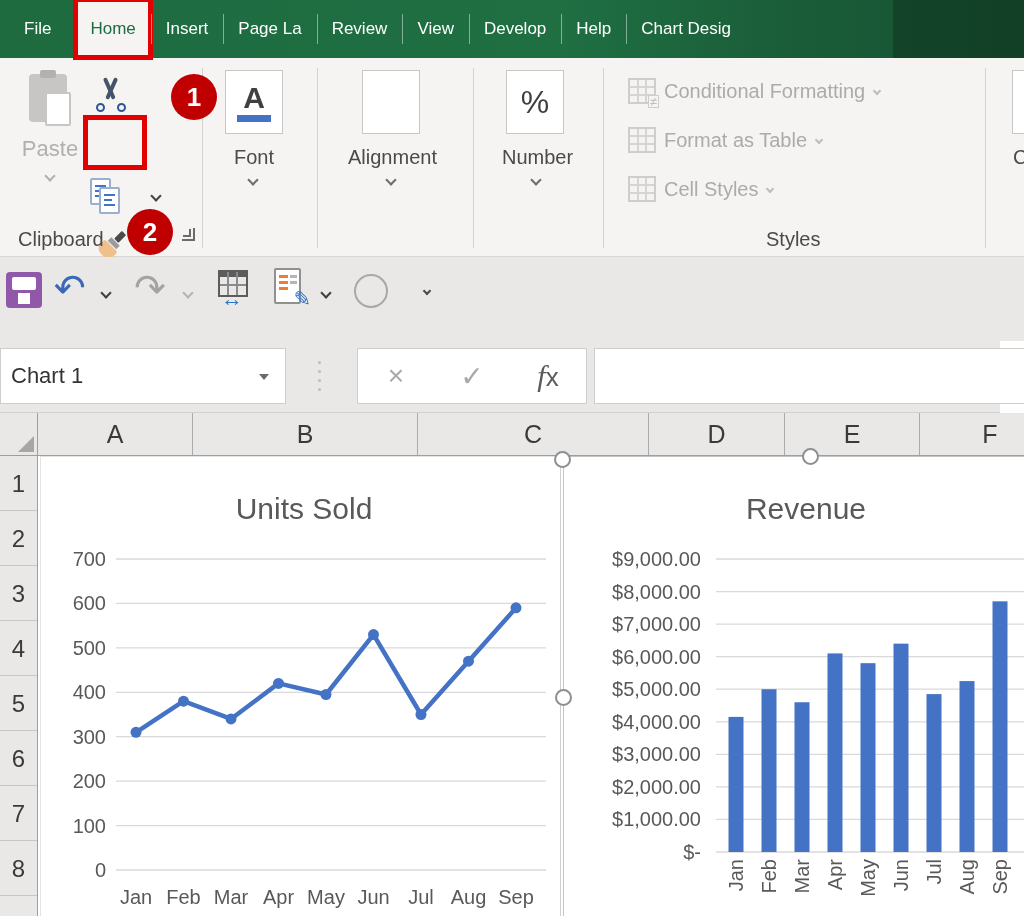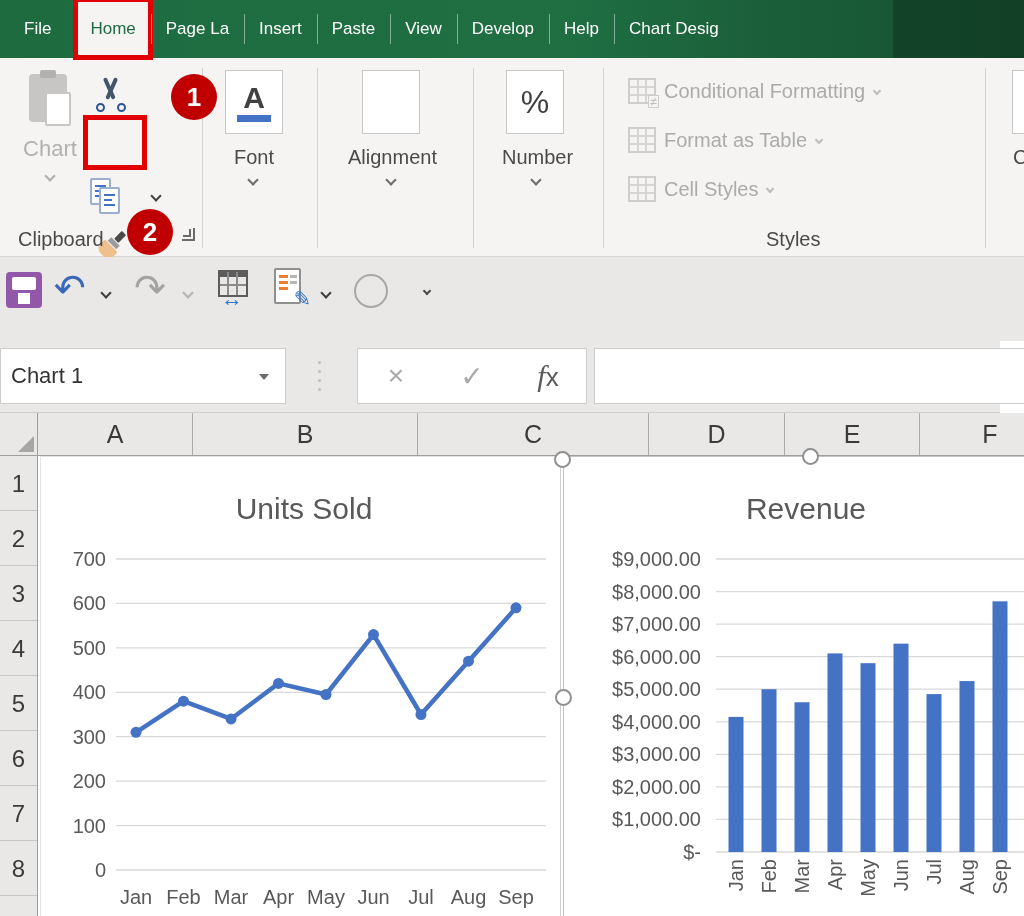--- a/index.html
+++ b/index.html
@@ -123,38 +123,38 @@
 </head>
 <body>
 
 <div class="tabbar">
   <div class="tabbar-dark"></div>
   <div class="tab first">File</div>
   <div class="tab selected">
     <span>Home</span>
     <span class="anno-ring"></span>
   </div>
+  <div class="tab">Insert</div>
   <div class="tab">Page La</div>
-  <div class="tab">Insert</div>
-  <div class="tab">Paste</div>
+  <div class="tab">Review</div>
   <div class="tab">View</div>
   <div class="tab">Develop</div>
   <div class="tab">Help</div>
   <div class="tab">Chart Desig</div>
 </div>
 
 <div class="ribbon">
 
   <div class="paste-btn">
     <div class="paste-icon">
       <div class="clipbody"></div>
         <div class="clipclip"></div>
         <div class="clippage"></div>
     </div>
-    <div class="paste-label">Chart</div>
+    <div class="paste-label">Paste</div>
     <span class="chev"></span>
   </div>
 
   <div class="cut-btn">
     <span>
       <span class="blade" style="left:12px; transform:rotate(24deg);"></span>
       <span class="blade" style="left:19px; transform:rotate(-24deg);"></span>
       <span class="ring" style="left:3px;"></span>
       <span class="ring" style="right:3px;"></span>
     </span>

